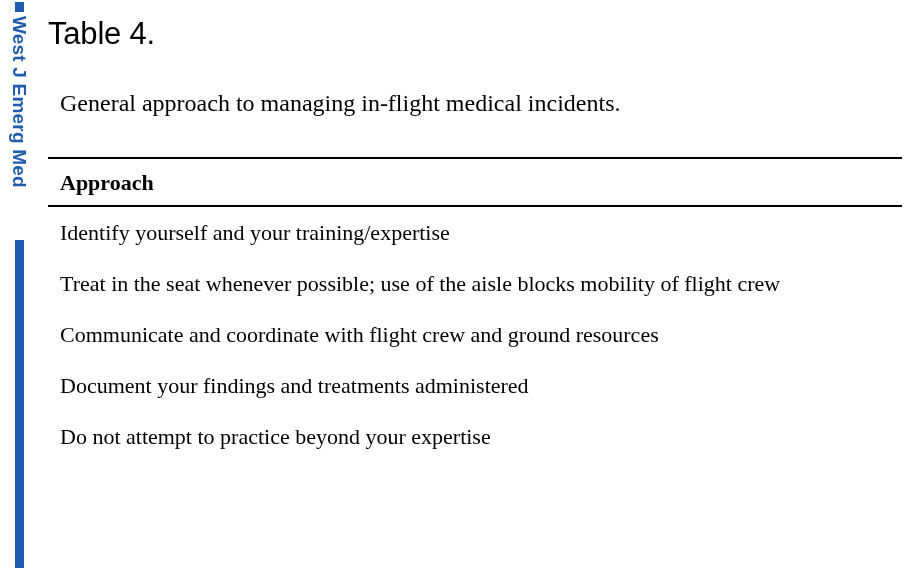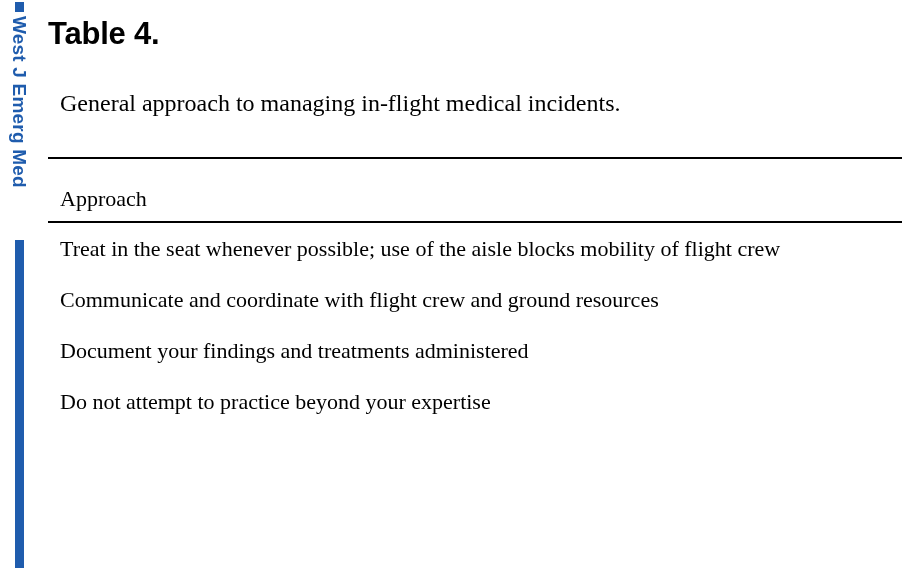--- a/index.html
+++ b/index.html
@@ -73,21 +73,21 @@
     top: 0;
     width: 858px;
     height: 568px;
   }
 
   .table-number {
     position: absolute;
     left: 0;
     top: 16px;
     font-family: "Liberation Sans", "DejaVu Sans", sans-serif;
-    font-weight: bold;
+    font-weight: normal;
     font-size: 31px;
     color: #000000;
     letter-spacing: -0.2px;
     white-space: nowrap;
   }
 
   .table-caption {
     position: absolute;
     left: 2px;
     top: 90px;
@@ -112,25 +112,24 @@
     background: #000000;
   }
 
   .rule-bottom {
     height: 2px;
   }
 
   .tbl-head {
     padding: 11px 0 9px 12px;
     font-family: "Liberation Serif", "DejaVu Serif", serif;
-    font-weight: normal;
+    font-weight: bold;
     font-size: 22px;
     color: #000000;
     white-space: nowrap;
-    margin-top: 16px;
   }
 
   .tbl-body {
     padding-top: 0;
   }
 
   .tbl-row {
     height: 51px;
     line-height: 51px;
     padding-left: 12px;
@@ -155,20 +154,21 @@
 
     <div class="table-number">Table 4.</div>
 
     <div class="table-caption">General approach to managing in-flight medical incidents.</div>
 
     <div class="tbl">
       <div class="rule"></div>
       <div class="tbl-head">Approach</div>
       <div class="rule rule-bottom"></div>
       <div class="tbl-body">
+        <div class="tbl-row">Identify yourself and your training/expertise</div>
         <div class="tbl-row">Treat in the seat whenever possible; use of the aisle blocks mobility of flight crew</div>
         <div class="tbl-row">Communicate and coordinate with flight crew and ground resources</div>
         <div class="tbl-row">Document your findings and treatments administered</div>
         <div class="tbl-row">Do not attempt to practice beyond your expertise</div>
       </div>
     </div>
 
   </div>
 </div>
 

